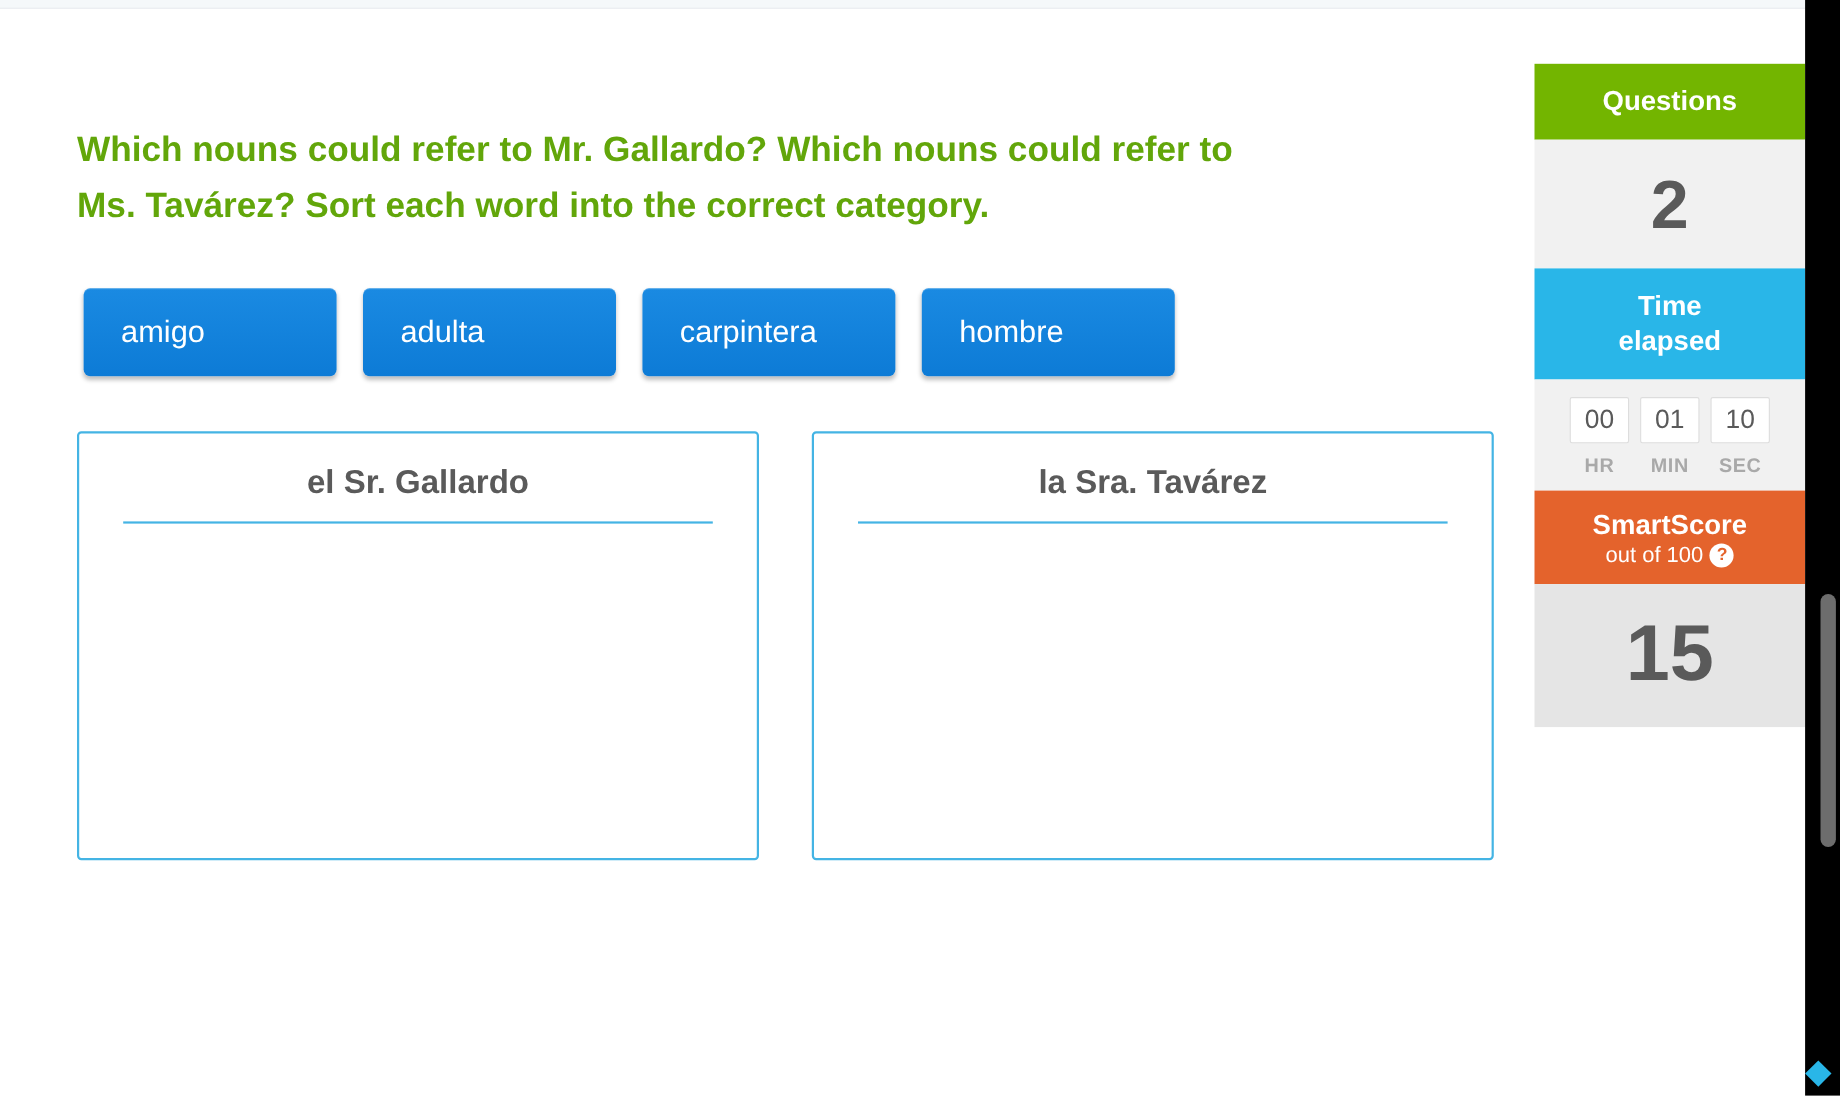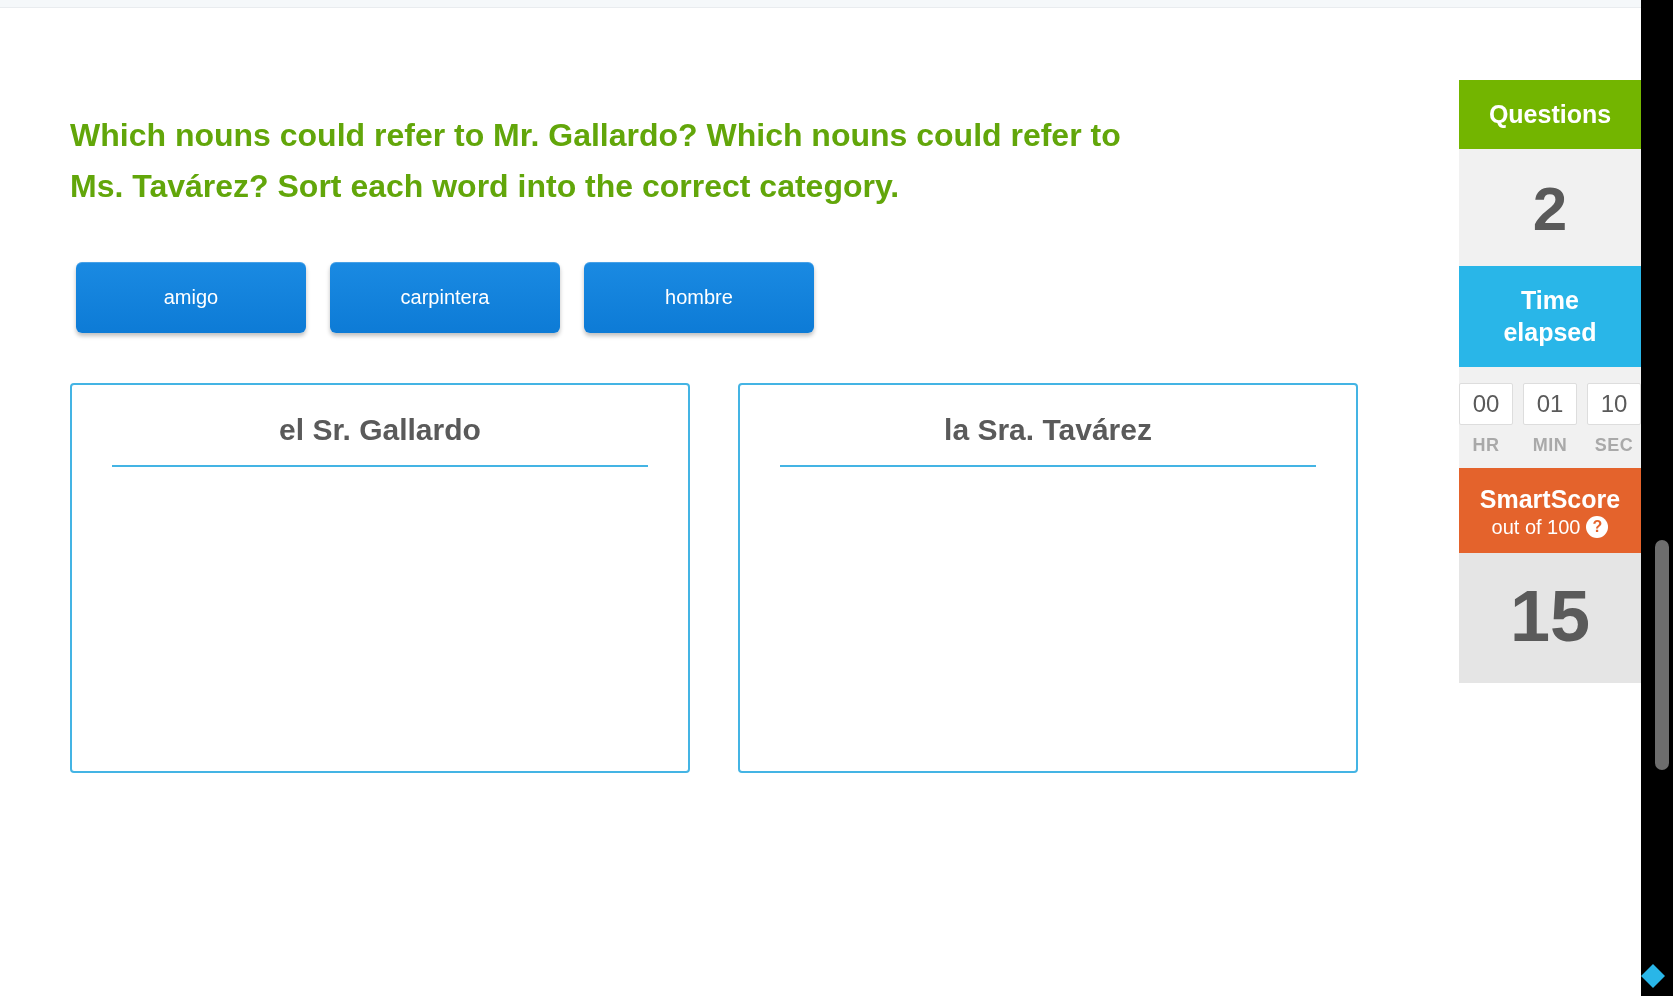--- a/index.html
+++ b/index.html
@@ -38,24 +38,24 @@
   }
   .tiles {
     display: flex;
     gap: 24px;
     margin-bottom: 50px;
     padding-left: 6px;
   }
   .tile {
     background: linear-gradient(#1a8ae2, #0d7bd6);
     color: #ffffff;
-    font-size: 20px;
+    font-size: 28px;
     min-width: 230px;
     padding: 24px 34px;
-    text-align: center;
+    text-align: left;
     border: none;
     border-radius: 6px;
     cursor: grab;
     box-shadow: 0 3px 4px rgba(0,0,0,0.25), inset 0 1px 0 rgba(255,255,255,0.2);
     font-family: inherit;
   }
   .dropzones {
     display: flex;
     gap: 48px;
     padding-left: 0;
@@ -73,25 +73,25 @@
     font-size: 30px;
     font-weight: bold;
     text-align: center;
     padding-bottom: 18px;
     border-bottom: 2px solid #44b4e4;
     margin: 0 0 10px 0;
   }
 
   
   .sidebar {
-    width: 182px;
+    width: 246px;
     flex-shrink: 0;
     display: flex;
     flex-direction: column;
-    padding-top: 80px;
+    padding-top: 58px;
     font-family: Verdana, Geneva, sans-serif;
   }
   .sb-green {
     background: #73b500;
     color: #ffffff;
     text-align: center;
     font-weight: bold;
     font-size: 25px;
     line-height: 1.3;
     padding: 18px 8px;
@@ -217,20 +217,21 @@
 <body>
 
 <div class="viewport">
   <div class="topstrip"></div>
 
   <div class="main">
     <div class="question">Which nouns could refer to Mr. Gallardo? Which nouns could refer to Ms. Tavárez? Sort each word into the correct category.</div>
 
     <div class="tiles">
       <button class="tile">amigo</button>
+      <button class="tile">adulta</button>
       <button class="tile">carpintera</button>
       <button class="tile">hombre</button>
     </div>
 
     <div class="dropzones">
       <div class="dropzone">
         <div class="dropzone-title">el Sr. Gallardo</div>
       </div>
       <div class="dropzone">
         <div class="dropzone-title">la Sra. Tavárez</div>

